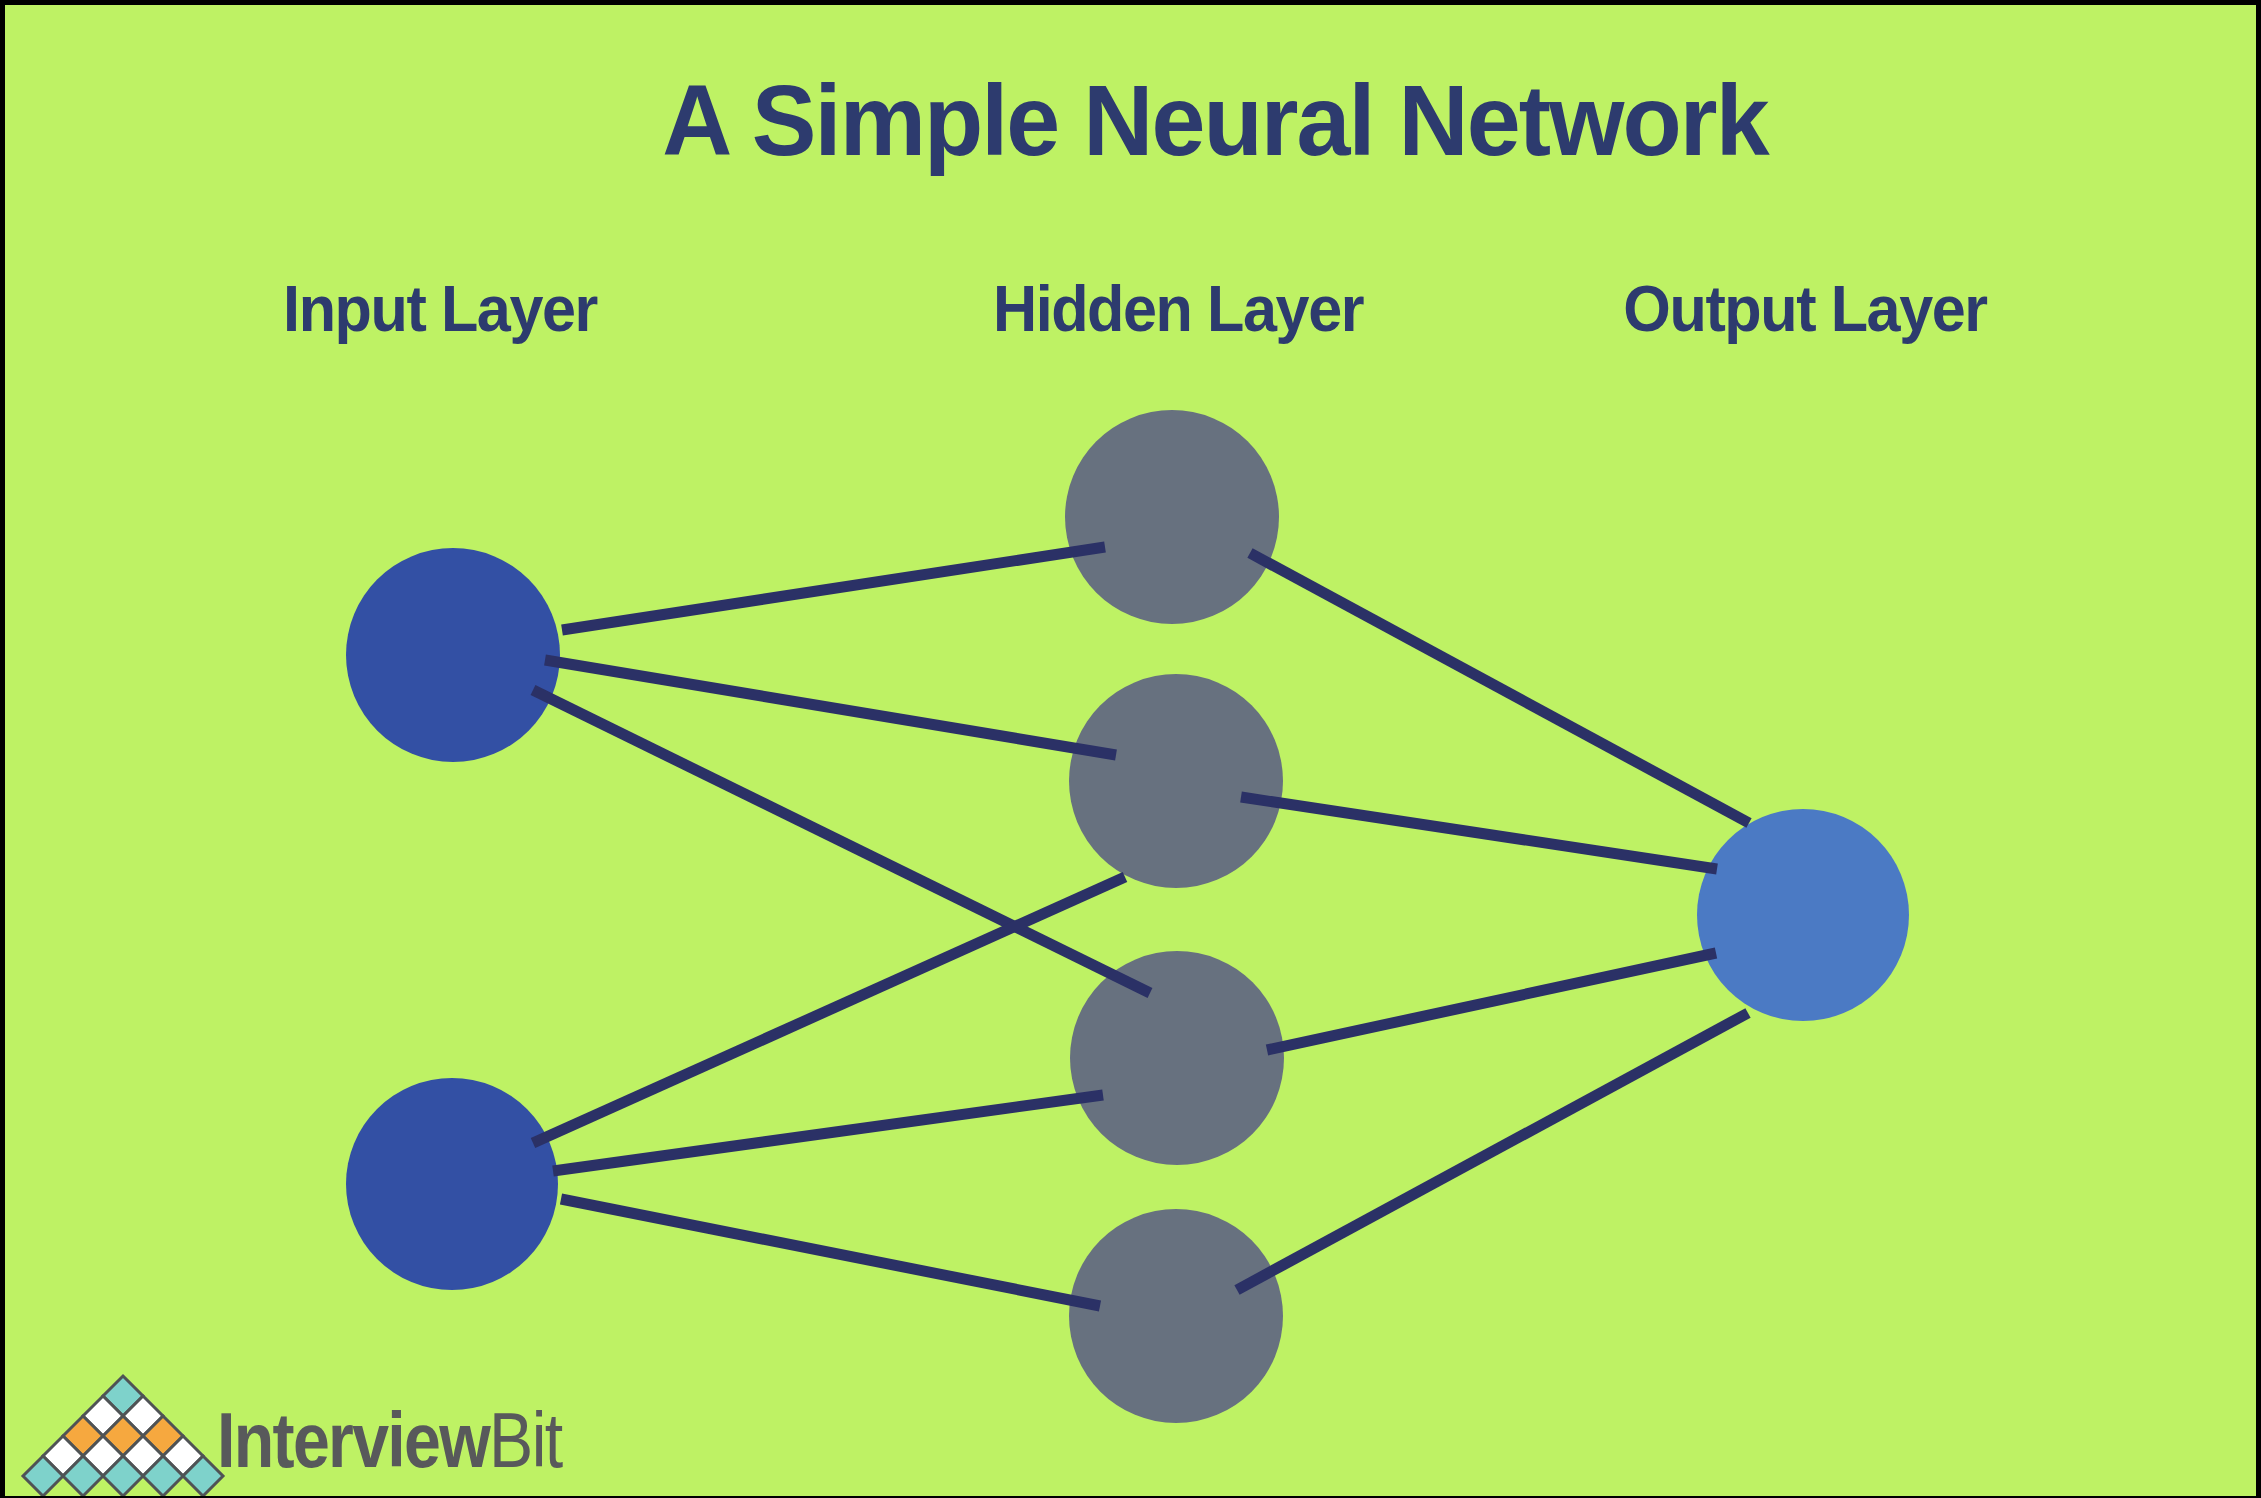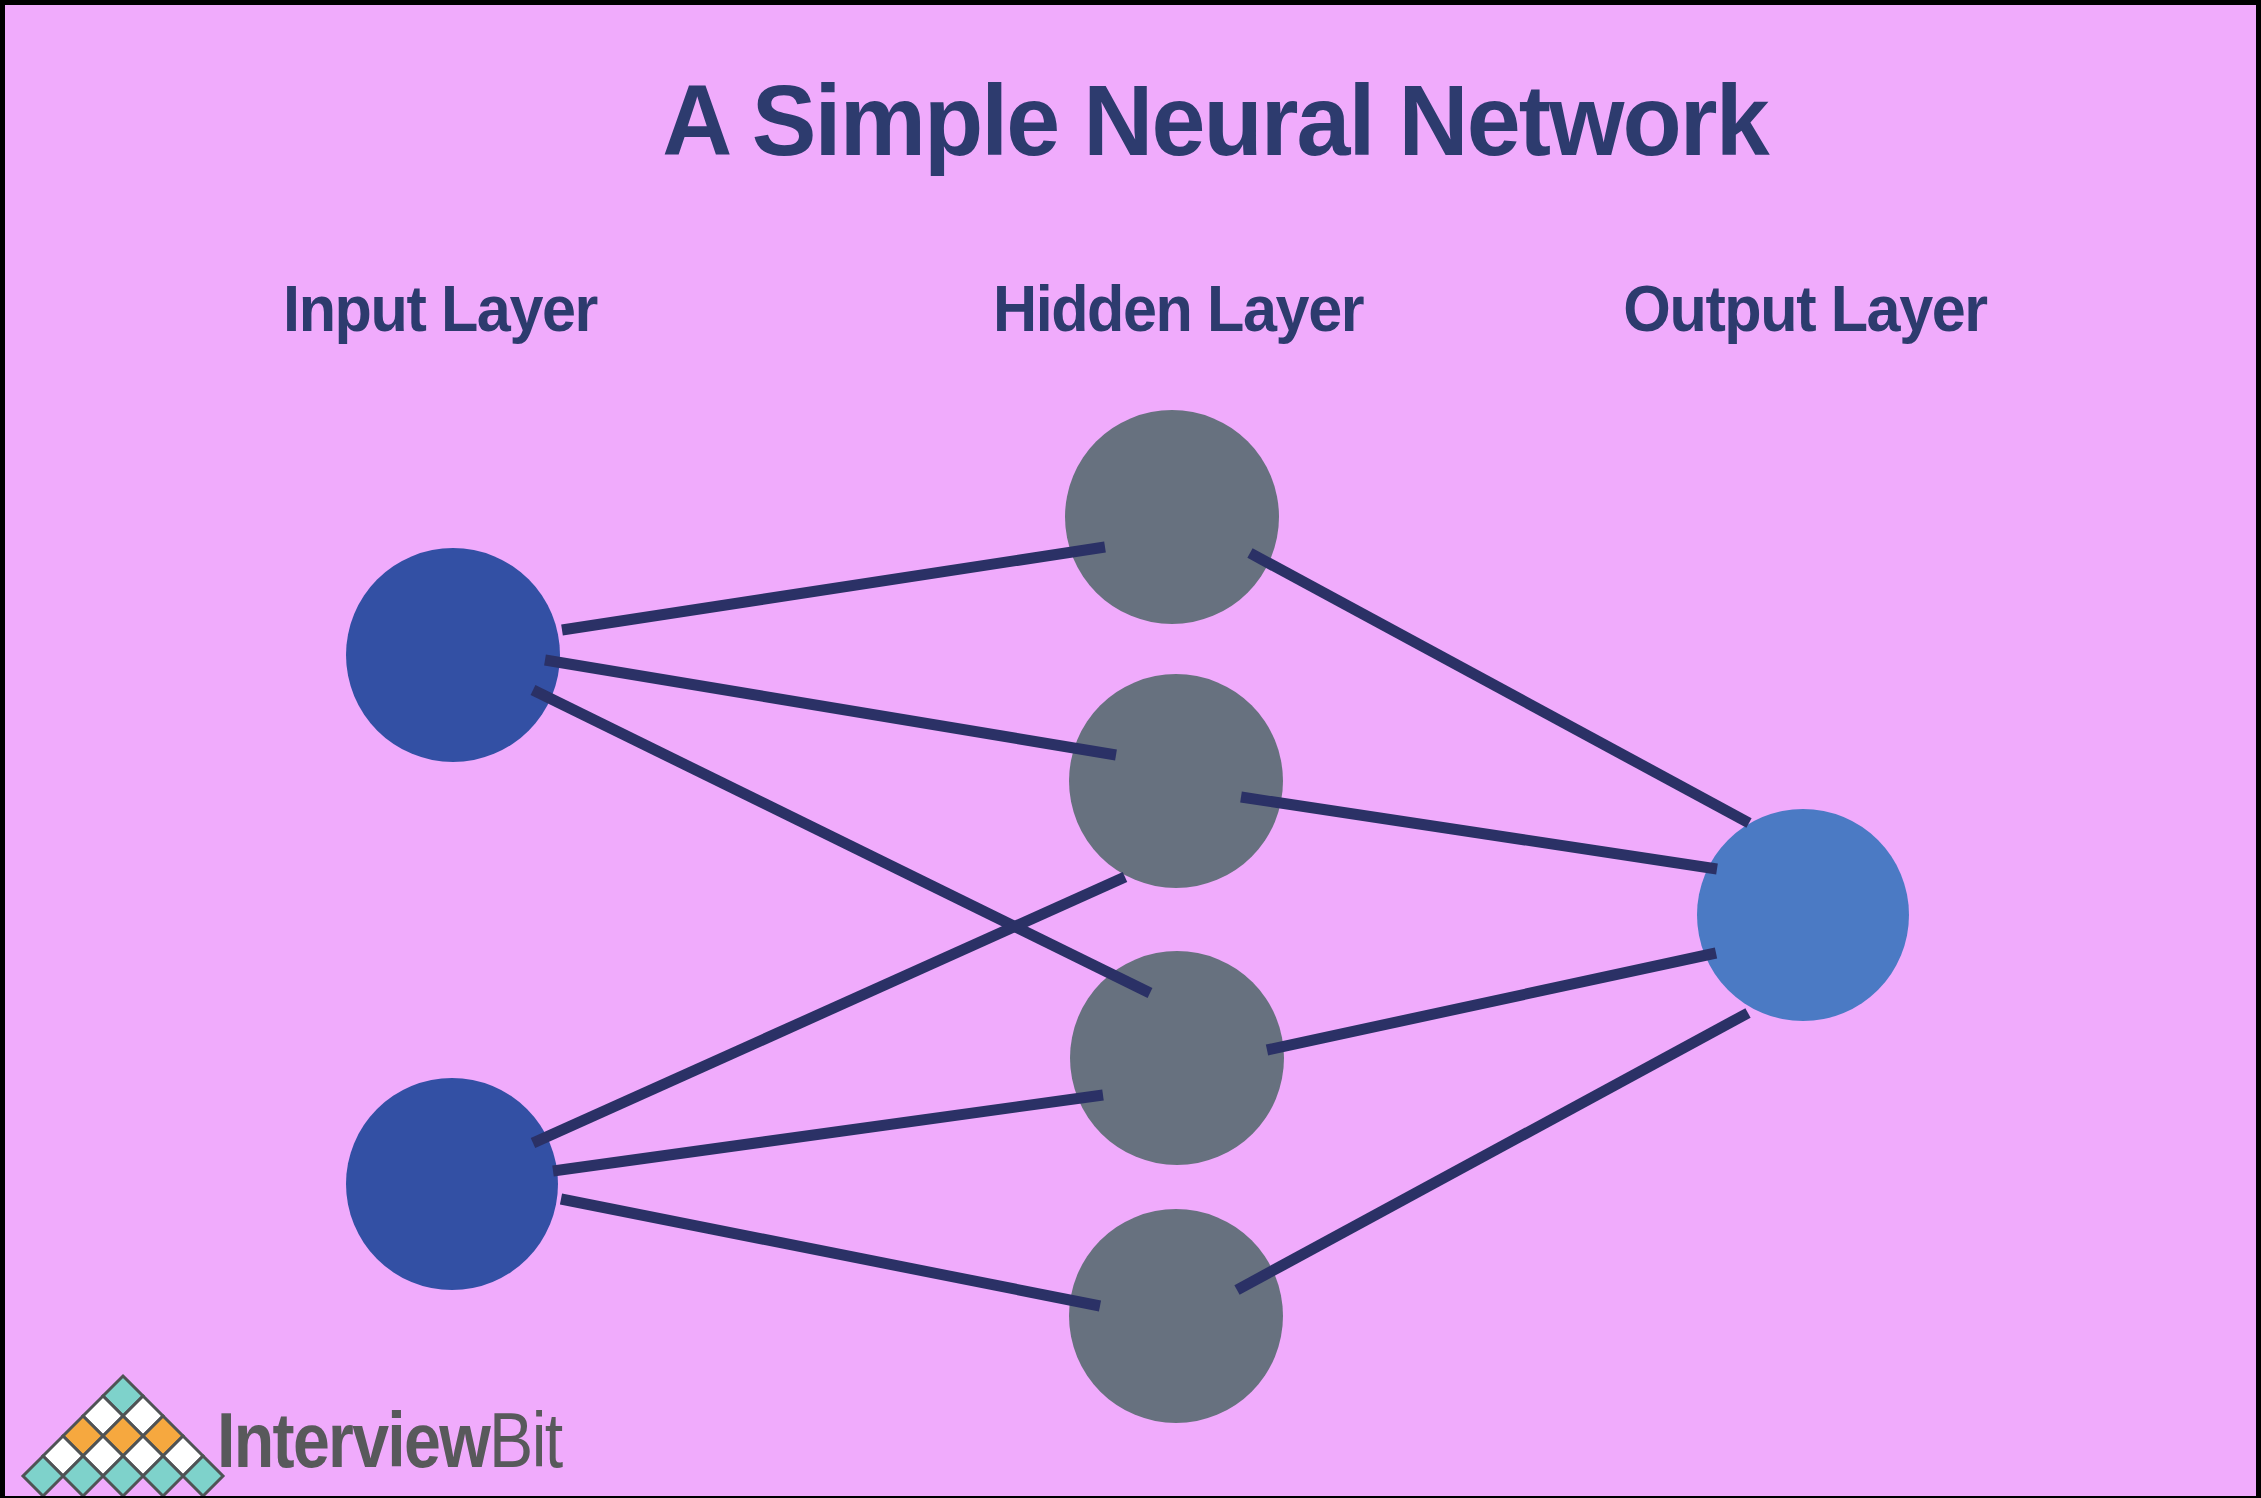--- a/index.html
+++ b/index.html
@@ -60,21 +60,21 @@
     transform: scaleX(0.85);
     transform-origin: left top;
     z-index: 10;
   }
   .brand .bold  { font-weight: 700; }
   .brand .light { font-weight: 400; }
 </style>
 </head>
 <body>
 
-<div class="stage" style="background: #f0abfc;">
+<div class="stage" style="background: #bef264;">
   <svg id="net" viewBox="0 0 2261 1498" xmlns="http://www.w3.org/2000/svg">
       <circle cx="453" cy="655" r="107" fill="#3350a4"></circle>
       <circle cx="452" cy="1184" r="106" fill="#3350a4"></circle>
       <circle cx="1172" cy="517" r="107" fill="#67717f"></circle>
       <circle cx="1176" cy="781" r="107" fill="#67717f"></circle>
       <circle cx="1177" cy="1058" r="107" fill="#67717f"></circle>
       <circle cx="1176" cy="1316" r="107" fill="#67717f"></circle>
       <circle cx="1803" cy="915" r="106" fill="#4b7ac4"></circle>
       <line x1="562" y1="630" x2="1105" y2="547" stroke="#2b3166" stroke-width="11" stroke-linecap="butt"></line>
       <line x1="545" y1="660" x2="1116" y2="755" stroke="#2b3166" stroke-width="11" stroke-linecap="butt"></line>

